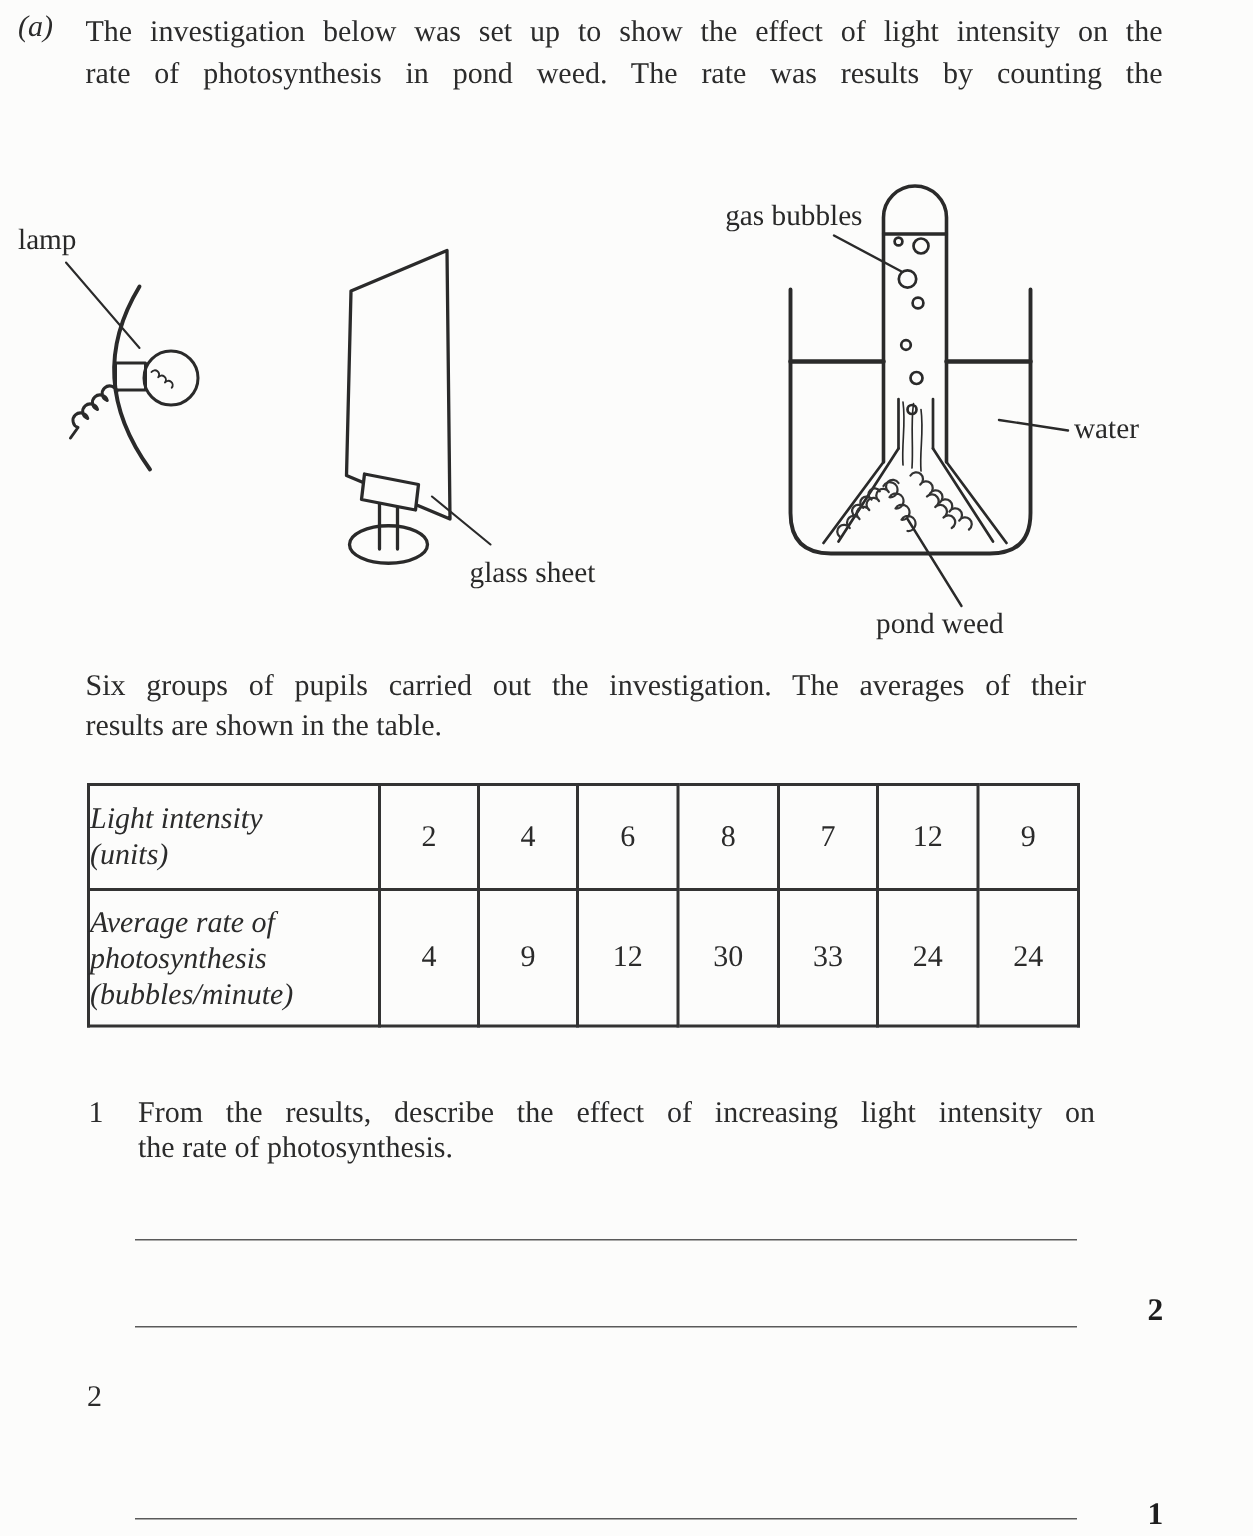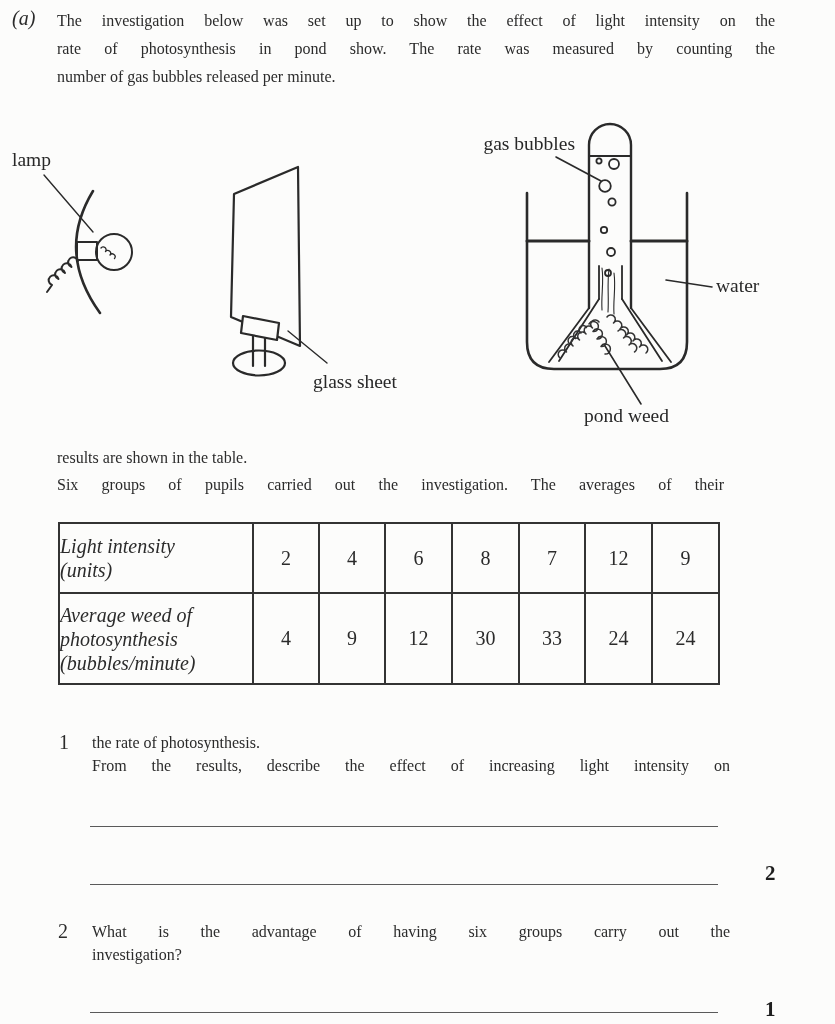--- a/index.html
+++ b/index.html
@@ -1,21 +1,21 @@
 <!DOCTYPE html>
 <html><head>
 <meta charset="utf-8">
 <style>
   html,body{margin:0;padding:0;background:#fcfcfb;}
   .page{
     position:relative;width:835px;height:1024px;background:#fcfcfb;
     font-family:"Liberation Serif","DejaVu Serif",serif;color:#2b2b2b;overflow:hidden;
   }
   .abs{position:absolute;}
-  .ln{font-size:16px;line-height:28px;}
+  .ln{font-size:20px;line-height:28px;}
   .ln.j{text-align:justify;text-align-last:justify;}
   .mid .ln{line-height:27px;}
   .qtext .ln{line-height:23px;}
   .qnum{position:absolute;font-size:20px;}
   .ansline{position:absolute;height:0;border-bottom:1.5px solid #5a5a5a;}
   .mark{position:absolute;font-size:21px;font-weight:700;color:#1e1e1e;}
   table.results{position:absolute;border-collapse:collapse;table-layout:fixed;}
   table.results td{border:2px solid #333;vertical-align:middle;padding:0;}
   td.hcell{padding-left:13px;font-style:italic;}
   .hl{font-size:20px;line-height:24px;}
@@ -25,22 +25,21 @@
   svg.diagram text{font-family:"Liberation Serif","DejaVu Serif",serif;font-size:19.5px;fill:#282828;}
 </style>
 </head>
 <body>
 
 <div class="page">
 
   <div class="qnum abs" style="left:12px;top:7px;font-style:italic;">(a)</div>
   <div class="abs intro" style="left:57px;top:7px;width:718px;">
     <div class="ln j">The investigation below was set up to show the effect of light intensity on the</div>
-    <div class="ln j">rate of photosynthesis in pond show.  The rate was measured by counting the</div>
-    <div class="ln">number of gas bubbles released per minute.</div>
+    <div class="ln j">rate of photosynthesis in pond weed.  The rate was results by counting the</div>
   </div>
 
   <svg class="diagram" width="835" height="330" viewBox="0 115 835 330">
     <g fill="none" stroke="#2a2a2a" stroke-linecap="round" stroke-linejoin="round">
 
       <g>
         <path d="M44,175 L93,232" stroke-width="1.4"></path>
         <path d="M93,191 Q56,252 100,313" stroke-width="2.6"></path>
         <rect x="77" y="242" width="20" height="18" stroke-width="2"></rect>
         <circle cx="114" cy="252" r="18" stroke-width="2"></circle>
@@ -87,22 +86,22 @@
     </g>
 
     <text x="12" y="166">lamp</text>
     <text x="575" y="150" text-anchor="end">gas bubbles</text>
     <text x="313" y="388">glass sheet</text>
     <text x="716" y="292">water</text>
     <text x="584" y="422">pond weed</text>
   </svg>
 
   <div class="abs mid" style="left:57px;top:444px;width:667px;">
+    <div class="ln j">Six groups of pupils carried out the investigation.  The averages of their</div>
     <div class="ln">results are shown in the table.</div>
-    <div class="ln j">Six groups of pupils carried out the investigation.  The averages of their</div>
   </div>
 
   <table class="results" style="left:58px;top:522px;width:660px;">
     <colgroup>
       <col style="width:194px;">
       <col style="width:66px;">
         <col style="width:66px;">
         <col style="width:67px;">
         <col style="width:67px;">
       <col style="width:66px;">
@@ -118,45 +117,41 @@
         <td class="vcell">2</td>
         <td class="vcell">4</td>
         <td class="vcell">6</td>
         <td class="vcell">8</td>
         <td class="vcell">7</td>
         <td class="vcell">12</td>
         <td class="vcell">9</td>
       </tr>
       <tr class="r2">
         <td class="hcell">
-          <div class="hl">Average weed of</div>
+          <div class="hl">Average rate of</div>
           <div class="hl">photosynthesis</div>
           <div class="hl">(bubbles/minute)</div>
         </td>
         <td class="vcell">4</td>
         <td class="vcell">9</td>
         <td class="vcell">12</td>
         <td class="vcell">30</td>
         <td class="vcell">33</td>
         <td class="vcell">24</td>
         <td class="vcell">24</td>
       </tr>
     </tbody>
   </table>
 
   <div class="qnum" style="left:59px;top:731px;">1</div>
   <div class="abs qtext" style="left:92px;top:731px;width:638px;">
+    <div class="ln j">From the results, describe the effect of increasing light intensity on</div>
     <div class="ln">the rate of photosynthesis.</div>
-    <div class="ln j">From the results, describe the effect of increasing light intensity on</div>
   </div>
   <div class="ansline" style="left:90px;top:826px;width:628px;"></div>
   <div class="ansline" style="left:90px;top:884px;width:628px;"></div>
   <div class="mark" style="left:765px;top:861px;">2</div>
 
   <div class="qnum" style="left:58px;top:920px;">2</div>
-  <div class="abs qtext" style="left:92px;top:920px;width:638px;">
-    <div class="ln j">What is the advantage of having six groups carry out the</div>
-    <div class="ln">investigation?</div>
-  </div>
   <div class="ansline" style="left:90px;top:1012px;width:628px;"></div>
   <div class="mark" style="left:765px;top:997px;">1</div>
 
 </div>
 
 </body></html>

